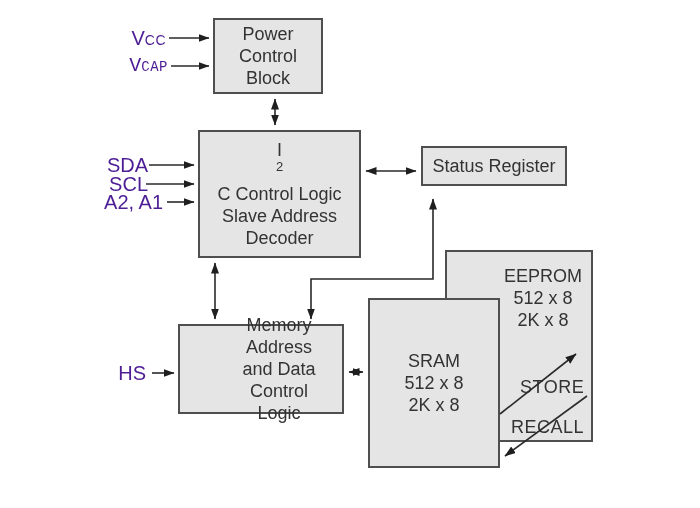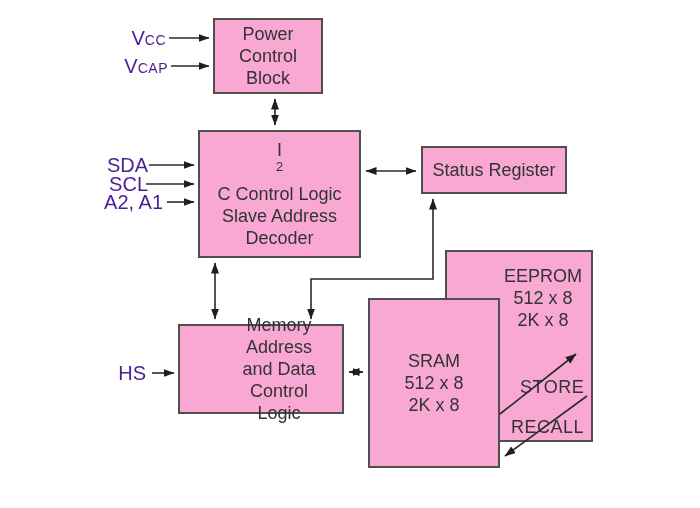--- a/index.html
+++ b/index.html
@@ -1,21 +1,21 @@
 <!DOCTYPE html>
 <html><head>
 <meta charset="utf-8">
 <style>
   html,body { margin:0; padding:0; background:#ffffff; }
   #stage {
     position:relative; width:700px; height:508px; background:#ffffff;
     font-family:"Liberation Sans", sans-serif; color:#333333; overflow:hidden;
   }
   .box {
-    position:absolute; box-sizing:border-box; background:#f9a8d4;
+    position:absolute; box-sizing:border-box; background:#e5e5e5;
     border:2px solid #4f4f4f; display:flex; flex-direction:column;
     align-items:center; justify-content:center; text-align:center;
     font-size:18px; line-height:22px; color:#333333;
   }
   .box span { display:block; }
   #eeprom-box { justify-content:flex-start; padding-top:13px; padding-left:48px; }
   .pin-label {
     position:absolute; font-size:20px; line-height:22px; color:#4c1d95;
     text-align:right; white-space:nowrap;
   }
@@ -50,33 +50,33 @@
     <span>Control</span>
     <span>Block</span>
   </div>
 
   <div class="box" style="left:198px; top:130px; width:163px; height:128px;">
     <span><span>I</span><sup>2</sup><span>C Control Logic</span></span>
     <span>Slave Address</span>
     <span>Decoder</span>
   </div>
 
-  <div class="box" style="left:421px; top:146px; width:146px; height:48px;">
+  <div class="box" style="left:421px; top:146px; width:146px; height:40px;">
     <span>Status Register</span>
   </div>
 
   <div class="box" style="left:178px; top:324px; width:166px; height:90px;padding-left:36px;">
     <span>Memory Address</span>
     <span>and Data Control</span>
     <span>Logic</span>
   </div>
 
   <div class="pin-label" style="left:100px; top:27px; width:66px;"><span class="vbase">V</span><span class="vsub">CC</span></div>
 
-  <div class="pin-label" style="left:100px; top:55px; width:68px;"><span class="vbase">V</span><span class="vsub">CAP</span></div>
+  <div class="pin-label" style="left:100px; top:55px; width:68px;font-family:Liberation Mono, monospace;"><span class="vbase">V</span><span class="vsub">CAP</span></div>
 
   <div class="pin-label" style="left:102px; top:154px; width:46px;">SDA</div>
 
   <div class="pin-label" style="left:102px; top:173px; width:46px;">SCL</div>
 
   <div class="pin-label" style="left:100px; top:191px; width:63px;">A2, A1</div>
 
   <div class="pin-label" style="left:108px; top:362px; width:38px;">HS</div>
 
   <div class="op-label" style="left:506px; top:377px;margin-left:14px;">STORE</div>

